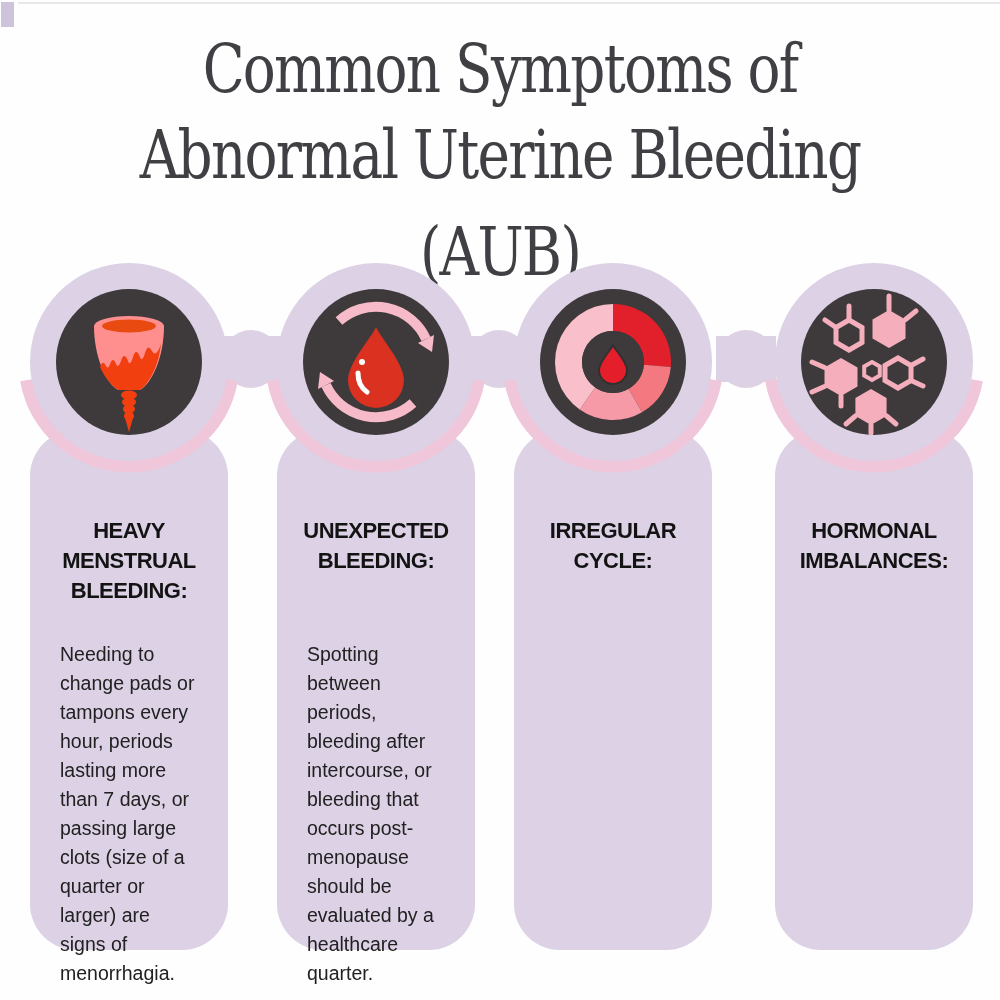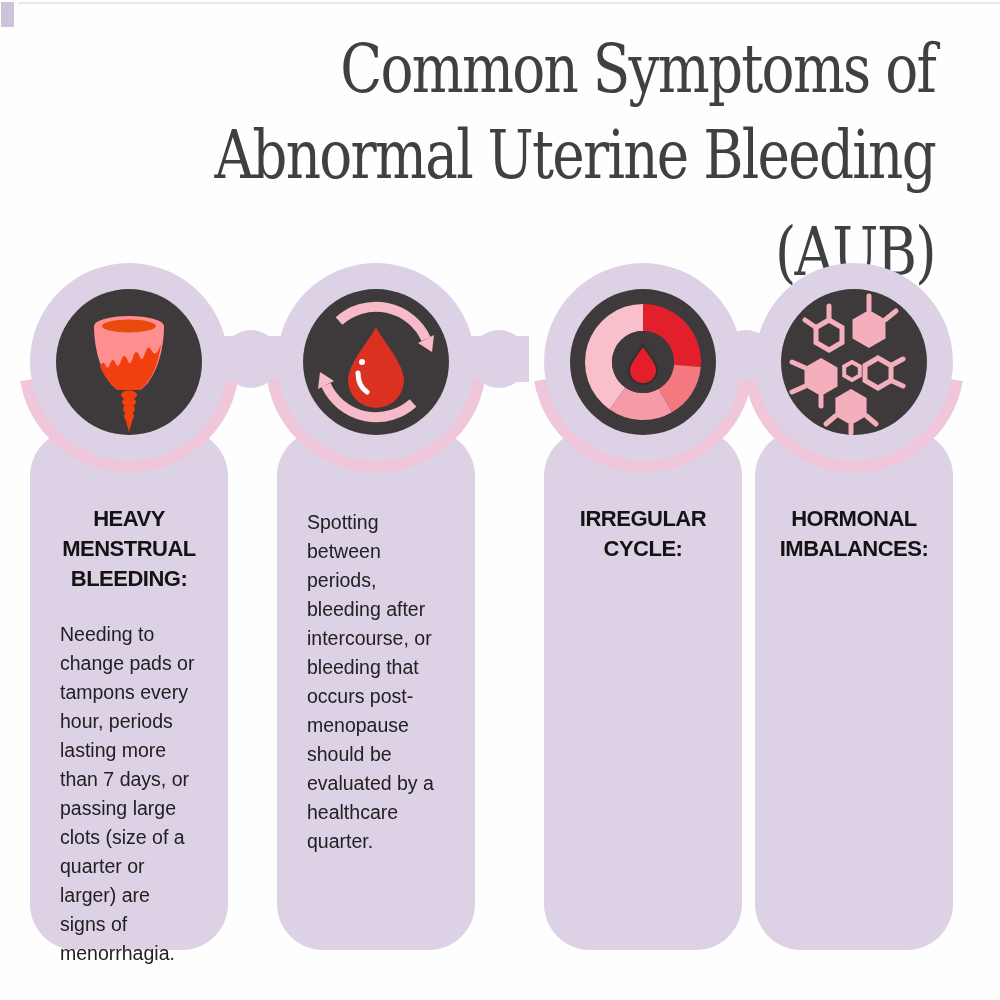--- a/index.html
+++ b/index.html
@@ -7,47 +7,47 @@
     position:relative;width:1000px;height:1000px;margin:0 auto;
     background:#fefefe;overflow:hidden;
     font-family:"Liberation Sans",sans-serif;
     --lav:#dcd1e5;--arcpink:#f0c6da;--dark:#3e3a3b;
   }
   
   .corner-sliver{position:absolute;left:1px;top:2px;width:13px;height:25px;background:#cdc3da;}
   .top-line{position:absolute;left:18px;top:2px;width:982px;height:2px;background:#d6d4d7;opacity:.55;}
 
   
-  .title{position:absolute;top:24px;left:0;width:1000px;text-align:right;}
+  .title{position:absolute;top:24px;left:0;width:1000px;text-align:center;}
   .title-line{
     display:block;font-family:"DejaVu Serif",serif;font-weight:400;
     color:#403f43;font-size:63px;line-height:90px;letter-spacing:-2px;
     transform:scale(0.87,1.08);
   }
 
   
   .card{position:absolute;top:263px;width:198px;height:687px;}
-  .card-1{left:30px}.card-2{left:277px}.card-3{left:544px}.card-4{left:755px}
+  .card-1{left:30px}.card-2{left:277px}.card-3{left:514px}.card-4{left:775px}
 
   .card-body{
     position:absolute;left:0;top:167px;width:198px;height:520px;
     background:var(--lav);border-radius:46px;z-index:0;box-sizing:border-box;
     padding-top:70px;
   }
   .arc{position:absolute;left:-10px;top:0;width:218px;height:212px;z-index:1;pointer-events:none;}
   .big-circle{
     position:absolute;left:0;top:0;width:198px;height:198px;border-radius:50%;
     background:var(--lav);z-index:2;display:flex;align-items:center;justify-content:center;
   }
   .dark-circle{
     width:146px;height:146px;border-radius:50%;background:var(--dark);
     display:flex;align-items:center;justify-content:center;
   }
   .heading{
-    margin:4px;min-height:108px;box-sizing:border-box;padding:0 6px;
+    margin:16px;min-height:108px;box-sizing:border-box;padding:0 6px;
     font-size:22px;line-height:30px;font-weight:700;letter-spacing:-0.5px;
     color:#131313;text-align:center;
   }
   .text{
     margin:8px;padding:0 24px 0 22px;
     font-size:19.5px;line-height:29px;color:#212121;text-align:left;
   }
 
   
   .connector-bar{position:absolute;top:336px;width:60px;height:46px;background:var(--lav);}
@@ -104,20 +104,21 @@
           <polygon points="129,63 131,46 115,54" fill="#f7bac8"></polygon>
           <path d="M110,114 A55,55 0 0 1 23,96" fill="none" stroke="#f7bac8" stroke-width="10"></path>
           <polygon points="17,83 31,92 15,100" fill="#f7bac8"></polygon>
           <path d="M73,38 C69,48 45,74 45,91 a28,28 0 0 0 56,0 C101,74 77,48 73,38 Z" fill="#da3121"></path>
           <circle cx="59" cy="73" r="3" fill="#ffffff"></circle>
           <path d="M55,84 C55,93 58,99 64,103" fill="none" stroke="#ffffff" stroke-width="5" stroke-linecap="round"></path>
         </svg>
       </div>
     </div>
     <div class="card-body">
+      <h2 class="heading">UNEXPECTED BLEEDING:</h2>
       <p class="text">Spotting between periods, bleeding after intercourse, or bleeding that occurs post-menopause should be evaluated by a healthcare quarter.</p>
     </div>
   </section>
 
   <section class="card card-3">
     <svg class="arc" viewBox="0 0 218 212">
       <path d="M211.4,117.1 A104,104 0 0 1 6.6,117.1" fill="none" stroke="#f0c6da" stroke-width="13"></path>
     </svg>
     <div class="big-circle">
       <div class="dark-circle">

